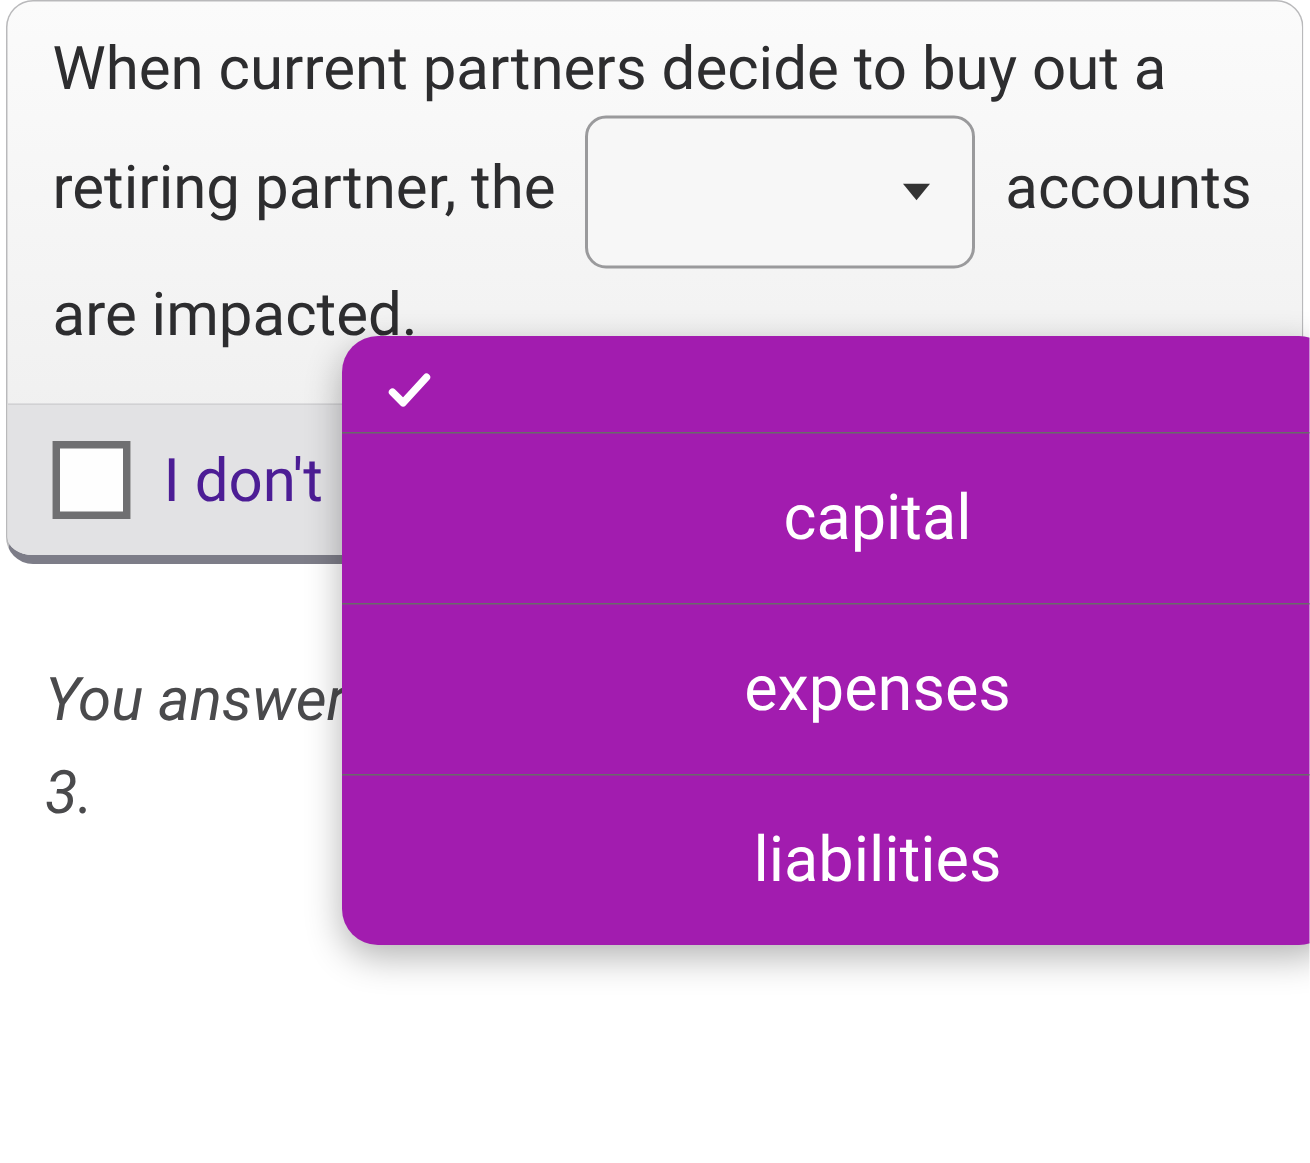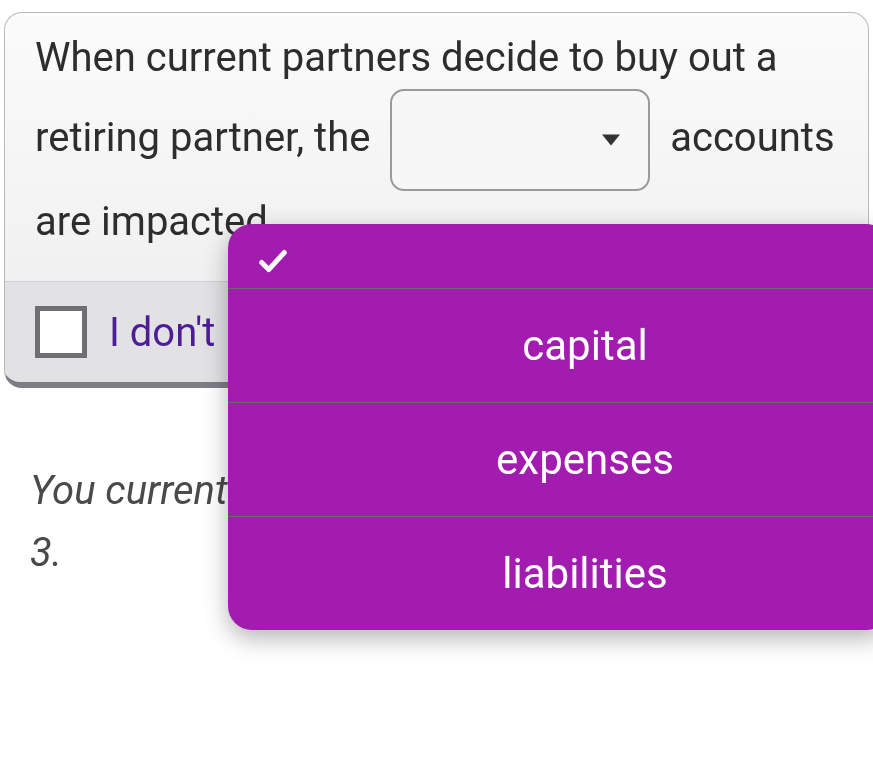--- a/index.html
+++ b/index.html
@@ -14,21 +14,21 @@
       background: #ffffff;
       position: relative;
       overflow: hidden;
     }
     .question-card {
       background: linear-gradient(to bottom, #fbfbfb 0%, #f1f1f1 70%, #eaeaea 100%);
       border: 1px solid #b9b9bb;
       border-radius: 18px;
       border-bottom-width: 6px;
       border-bottom-color: #7d7d88;
-      margin: 12px 4px;
+      margin: 0 4px;
       padding: 0;
       overflow: hidden;
       position: relative;
     }
     .question-text {
       font-size: 40px;
       line-height: 1.55;
       color: #2d2d2f;
       padding: 14px 30px 28px 30px;
       font-weight: 400;
@@ -151,21 +151,21 @@
   </div>
   <div class="dont-know-row">
     <div class="checkbox"></div>
     <div class="dont-know-label">I don't</div>
   </div>
 </div>
 
 <span class="trailing-s">s</span>
 
 <div class="feedback-text">
-  <span>You current</span><br>
+  <span>You answer</span><br>
   <span>3.</span>
 </div>
 
 <span class="partial-o">o</span>
 
 <div class="dropdown-menu">
   <div class="dropdown-item selected">
     <span class="check-icon">
       <svg viewBox="0 0 24 24" fill="none" stroke="#ffffff" stroke-width="3.5" stroke-linecap="round" stroke-linejoin="round">
         <polyline points="4 13 9 18 20 6"></polyline>

